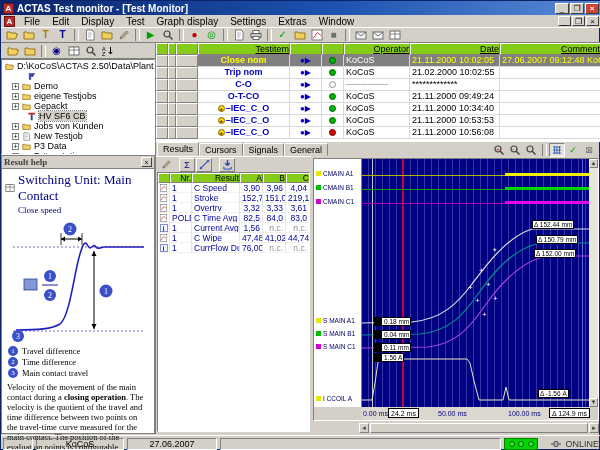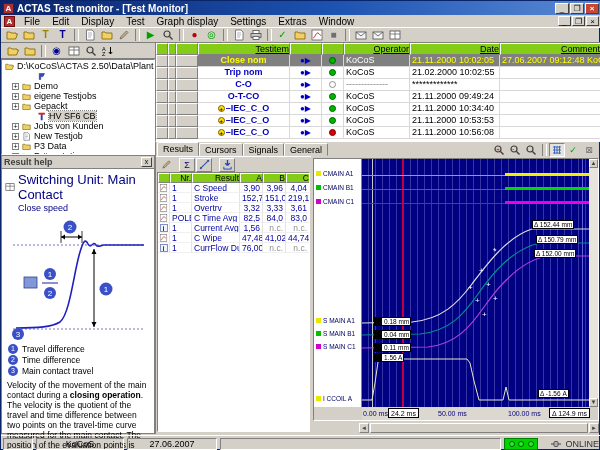--- a/index.html
+++ b/index.html
@@ -40,24 +40,24 @@
   #tree-toolbar { position:absolute; left:0; top:42px; width:154px; height:16px;
     display:flex; align-items:center; padding-left:3px; border-bottom:1px solid #808080; }
   #tree { position:absolute; left:0; top:58px; width:154px; height:96px; background:#fff;
     border:1px solid; border-color:#808080 #fff #fff #808080; overflow:hidden; padding-top:1px; }
   .trow { display:flex; align-items:center; height:10px; white-space:nowrap; }
   .trow .exp { width:7px; height:7px; border:1px solid #808080; background:#fff;
     font-size:7px; line-height:5px; text-align:center; margin:0 2px 0 0; flex:none; color:#000; }
   .trow .tic { width:11px; height:9px; margin-right:2px; flex:none; }
   .trow .tlabel { font-size:9px; }
   .trow.sel .tlabel { background:#d4d0c8; outline:1px dotted #808080; }
-  .ind0 { padding-left:2px; } .ind1 { padding-left:10px; } .ind1b { padding-left:34px; }
+  .ind0 { padding-left:2px; } .ind1 { padding-left:10px; } .ind1b { padding-left:24px; }
 
   #result-help { position:absolute; left:0; top:154px; width:154px; height:279px;
-    background:#fff; border:1px solid #808080; }
+    background:#fff; border:1px solid #808080;font-family:Liberation Serif, serif; }
   #rh-header { height:13px; background:#d4d0c8; border-bottom:1px solid #808080;
     display:flex; align-items:center; padding:0 2px; }
   #rh-header .rh-title { font-weight:bold; font-size:9px; color:#404040; flex:1; }
   #rh-header .rh-close { width:11px; height:10px; border:1px solid; border-color:#fff #404040 #404040 #fff;
     background:#d4d0c8; font-size:7px; line-height:8px; text-align:center; }
   .rh-head1 { display:flex; align-items:center; padding:3px 3px 0 3px; color:#000080; font-size:13px; }
   .rh-head1 svg { width:10px; height:10px; margin-right:3px; flex:none; }
   .rh-head2 { padding:1px 0 0 16px; color:#000080; font-size:9px; }
   #rh-diagram { display:block; margin:2px auto 0 auto; }
   .rh-leg { display:flex; align-items:center; padding:1px 0 0 6px; font-size:8.5px; }

